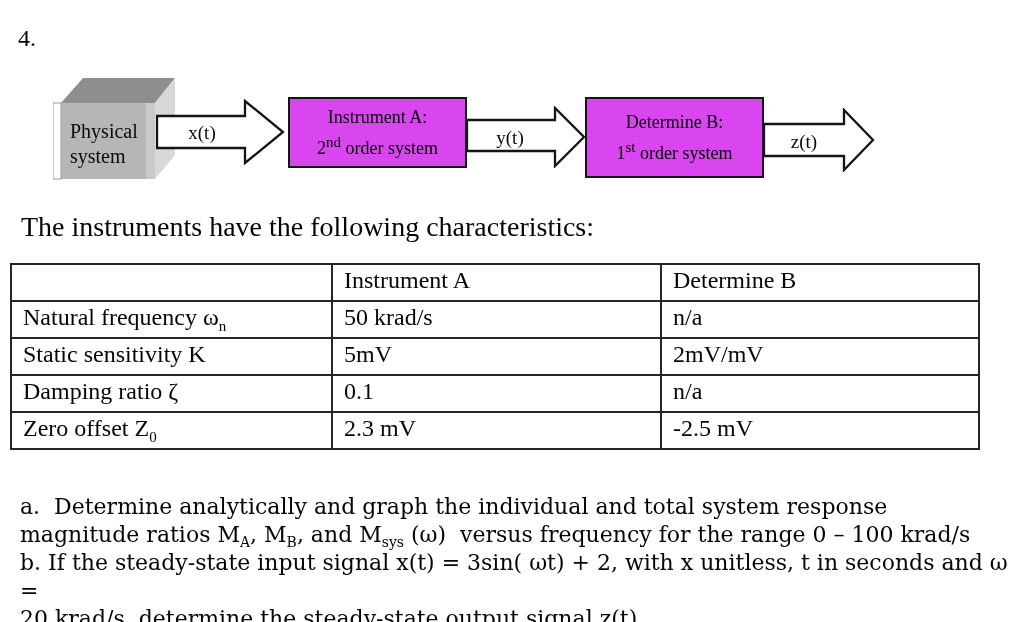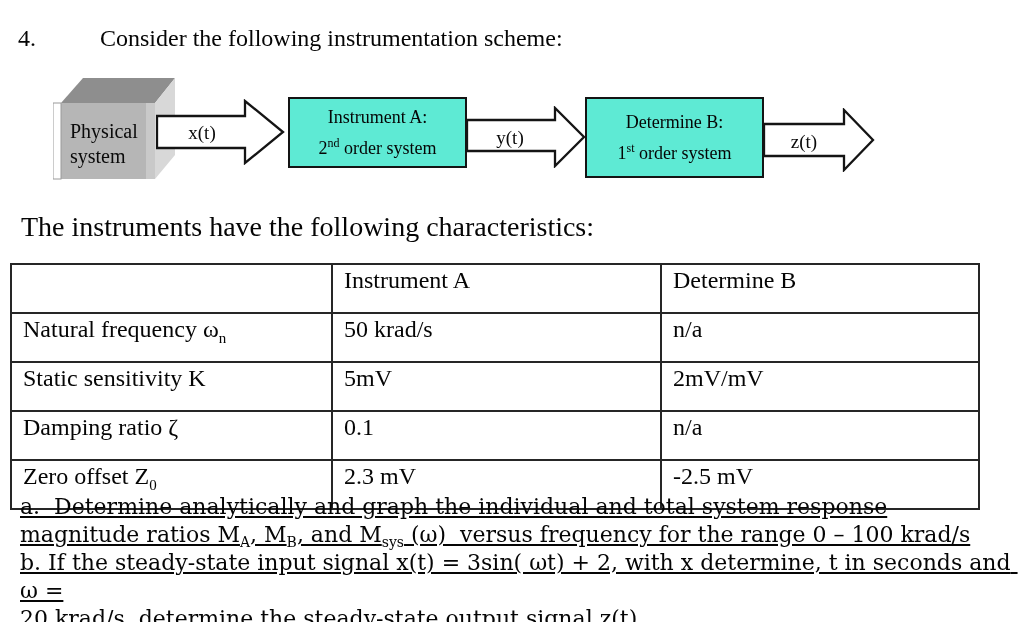--- a/index.html
+++ b/index.html
@@ -10,51 +10,50 @@
   .title-row{position:absolute;left:18px;top:25px;display:flex;font-size:24px;}
   .title-num{width:82px;flex:0 0 82px;}
 
   
   .diagram{position:absolute;left:15px;top:73px;width:1024px;height:120px;}
   .cube-svg{position:absolute;left:38px;top:2px;}
   .cube-label{font-size:20px;fill:#0a0a0a;font-family:"Liberation Serif",serif;}
   .arrow-svg{position:absolute;}
   .arrow-shape{fill:#ffffff;stroke:#141414;stroke-width:2.3;stroke-linejoin:miter;}
   .arrow-text{font-size:19px;fill:#0a0a0a;text-anchor:middle;font-family:"Liberation Serif",serif;}
-  .inst-box{position:absolute;box-sizing:border-box;border:2.5px solid #141414;background:#5eead4;
+  .inst-box{position:absolute;box-sizing:border-box;border:2.5px solid #141414;background:#d946ef;
             display:flex;flex-direction:column;justify-content:center;align-items:center;
             font-size:18px;line-height:23px;text-align:center;gap:8px;}
   .box-a{left:273px;top:24px;width:179px;height:71px;}
   .box-b{left:570px;top:24px;width:179px;height:81px;}
-  .ord-sup{font-size:12px;vertical-align:super;line-height:0;}
+  .ord-sup{font-size:15px;vertical-align:super;line-height:0;}
 
   
   .intro{position:absolute;left:21px;top:211px;font-size:28px;}
 
   
   .char-table{position:absolute;left:10px;top:263px;width:968px;border-collapse:collapse;table-layout:fixed;
               font-size:24px;}
-  .char-table th,.char-table td{border:2px solid #262626;height:31px;padding:0 4px 16px 11px;
+  .char-table th,.char-table td{border:2px solid #262626;height:31px;padding:0 4px 4px 11px;
               text-align:left;font-weight:normal;vertical-align:middle;white-space:nowrap;overflow:hidden;}
   .char-table sub{font-size:15px;line-height:0;}
 
   
   .questions{position:absolute;left:20px;top:493px;width:1000px;
              font-family:"DejaVu Serif",serif;font-size:22px;line-height:28px;}
-  .q-line{white-space:pre-wrap;text-decoration:underline;}
+  .q-line{white-space:pre-wrap;}
   .questions sub{font-size:14px;line-height:0;}
 </style>
 </head>
 <body>
 
 <div class="page">
 
   <div class="title-row">
     <span class="title-num">4.</span>
-    <span class="title-text">Consider the following instrumentation scheme:</span>
   </div>
 
   <div class="diagram">
 
     <svg class="cube-svg" width="124" height="106" viewBox="0 0 124 106">
       <polygon points="8,28 30,3 122,3 102,28" fill="#8e8e8e"></polygon>
       <polygon points="102,28 122,3 122,80 102,104" fill="#d8d8d8"></polygon>
       <rect x="8" y="28" width="94" height="76" fill="#b6b6b6"></rect>
       <rect x="93" y="28" width="9" height="76" fill="#c9c9c9"></rect>
       <rect x="0" y="28" width="8" height="76" stroke="#9a9a9a" stroke-width="1" fill="#ffffff"></rect>
@@ -121,17 +120,17 @@
         <td><span>Zero offset </span><span>Z</span><sub>0</sub></td>
         <td>2.3 mV</td>
         <td>-2.5 mV</td>
       </tr>
     </tbody>
   </table>
 
   <div class="questions">
     <div class="q-line">a.  Determine analytically and graph the individual and total system response</div>
     <div class="q-line"><span>magnitude ratios M</span><sub>A</sub><span>, M</span><sub>B</sub><span>, and M</span><sub>sys</sub><span> (ω)  versus frequency for the range 0 – 100 krad/s</span></div>
-    <div class="q-line">b. If the steady-state input signal x(t) = 3sin( ωt) + 2, with x determine, t in seconds and ω =</div>
+    <div class="q-line">b. If the steady-state input signal x(t) = 3sin( ωt) + 2, with x unitless, t in seconds and ω =</div>
     <div class="q-line">20 krad/s, determine the steady-state output signal z(t).</div>
   </div>
 
 </div>
 
 </body></html>

